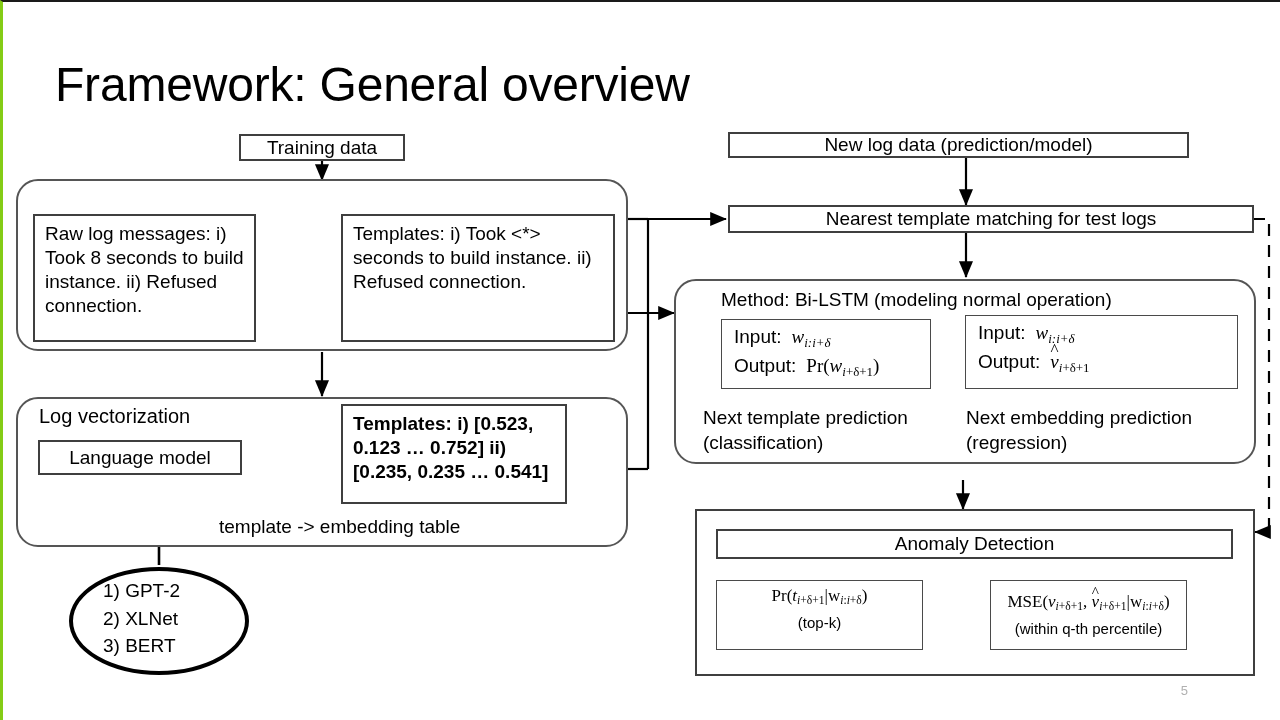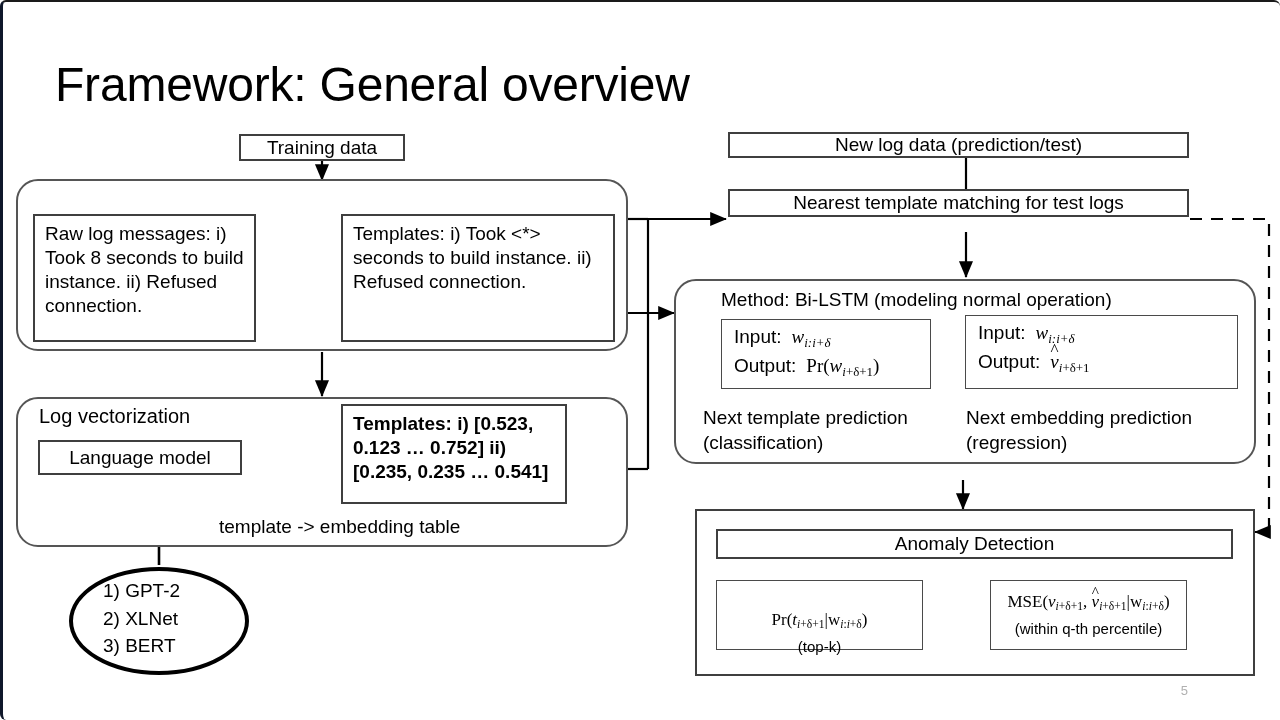--- a/index.html
+++ b/index.html
@@ -3,24 +3,23 @@
 <meta charset="utf-8">
 <style>
   html,body{margin:0;padding:0;background:#ffffff;}
   body{
     width:1280px;height:720px;position:relative;overflow:hidden;
     font-family:"Liberation Sans", sans-serif;color:#000;
   }
   #slide{
     position:absolute;left:0;top:0;width:1280px;height:720px;
     background:#fff;
-    border-left:3px solid #0f172a;
+    border-left:3px solid #84cc16;
     border-top:2px solid #1a1a1a;
     box-sizing:border-box;
-    border-radius:6px;
   }
   
   #title{
     position:absolute;left:52px;top:58px;
     font-size:48px;line-height:1.05;font-weight:400;
     letter-spacing:-0.2px;white-space:nowrap;
   }
   
   .rect{
     position:absolute;box-sizing:border-box;
@@ -141,24 +140,24 @@
 ii) [0.235, 0.235 … 0.541]</div>
 
   <div class="lbl t19" style="left:216px;top:514px;">template -&gt; embedding table</div>
 
   <div id="models-ellipse"></div>
   <div id="models-text">1) GPT-2
 2) XLNet
 3) BERT</div>
 
   <div class="rect t19" style="left:725px;top:130px;width:461px;height:26px;">
-    <span>New log data (prediction/test)</span>
-  </div>
-
-  <div class="rect t19" style="left:725px;top:187px;width:461px;height:28px;">
+    <span>New log data (prediction/model)</span>
+  </div>
+
+  <div class="rect t19" style="left:725px;top:203px;width:526px;height:28px;">
     <span>Nearest template matching for test logs</span>
   </div>
 
   <div class="round" style="left:671px;top:277px;width:582px;height:185px;"></div>
   <div class="lbl t19" style="left:718px;top:287px;">Method: Bi-LSTM (modeling normal operation)</div>
 
   <div class="rect thin" style="left:718px;top:317px;width:210px;height:70px;display:block;padding:6px 0 0 12px;text-align:left;">
     <div class="t19" style="white-space:nowrap;">
       <span>Input:</span>
       <span class="mi math">&nbsp;w<sub>i:i+δ</sub></span>
@@ -185,21 +184,21 @@
 
   <div class="plain t19" style="left:963px;top:404px;line-height:1.3;">Next embedding prediction
 (regression)</div>
 
   <div class="rect" style="left:692px;top:507px;width:560px;height:167px;display:block;"></div>
 
   <div class="rect t19" style="left:713px;top:527px;width:517px;height:30px;">
     <span>Anomaly Detection</span>
   </div>
 
-  <div class="rect thin" style="left:713px;top:578px;width:207px;height:70px;display:block;text-align:center;padding-top:29px;">
+  <div class="rect thin" style="left:713px;top:578px;width:207px;height:70px;display:block;text-align:center;padding-top:5px;">
     <div class="t17 math" style="white-space:nowrap;">
       Pr(<span class="mi">t</span><sub><span class="mi">i</span>+δ+1</sub>|w<sub><span class="mi">i</span>:<span class="mi">i</span>+δ</sub>)
     </div>
     <div class="t15" style="margin-top:7px;">(top-k)</div>
   </div>
 
   <div class="rect thin" style="left:987px;top:578px;width:197px;height:70px;display:block;text-align:center;padding-top:11px;">
     <div class="t17 math" style="white-space:nowrap;">
       MSE(<span class="mi">v</span><sub><span class="mi">i</span>+δ+1</sub>,&nbsp;<span class="hat mi"><span class="hatmark">^</span>v</span><sub><span class="mi">i</span>+δ+1</sub>|w<sub><span class="mi">i</span>:<span class="mi">i</span>+δ</sub>)
     </div>

